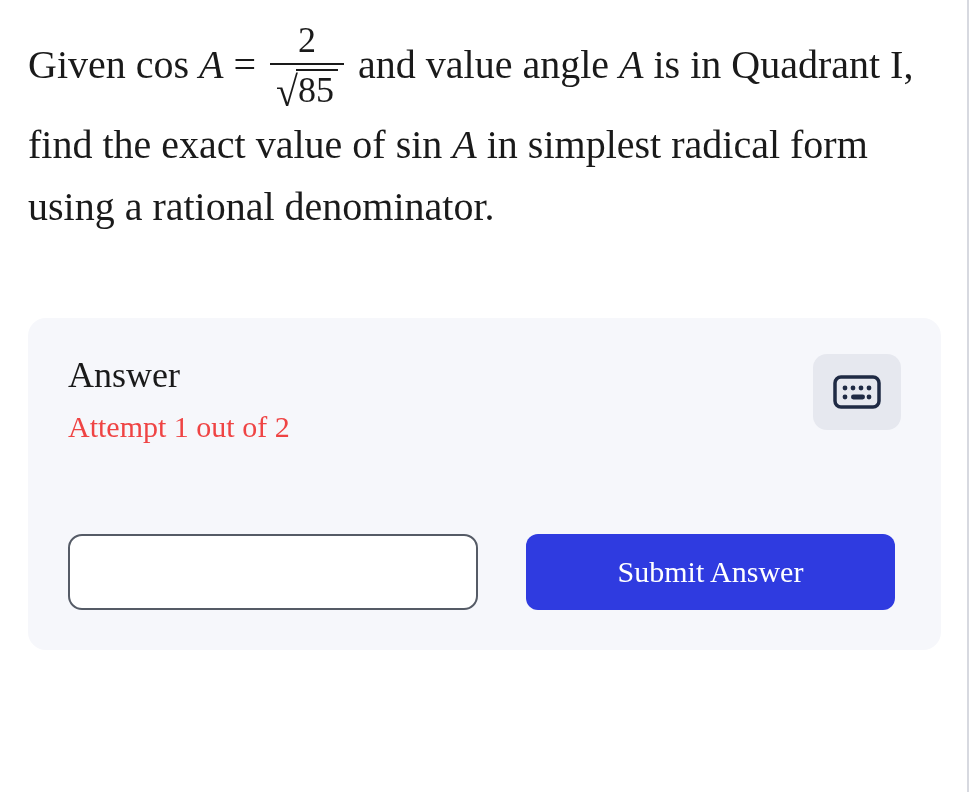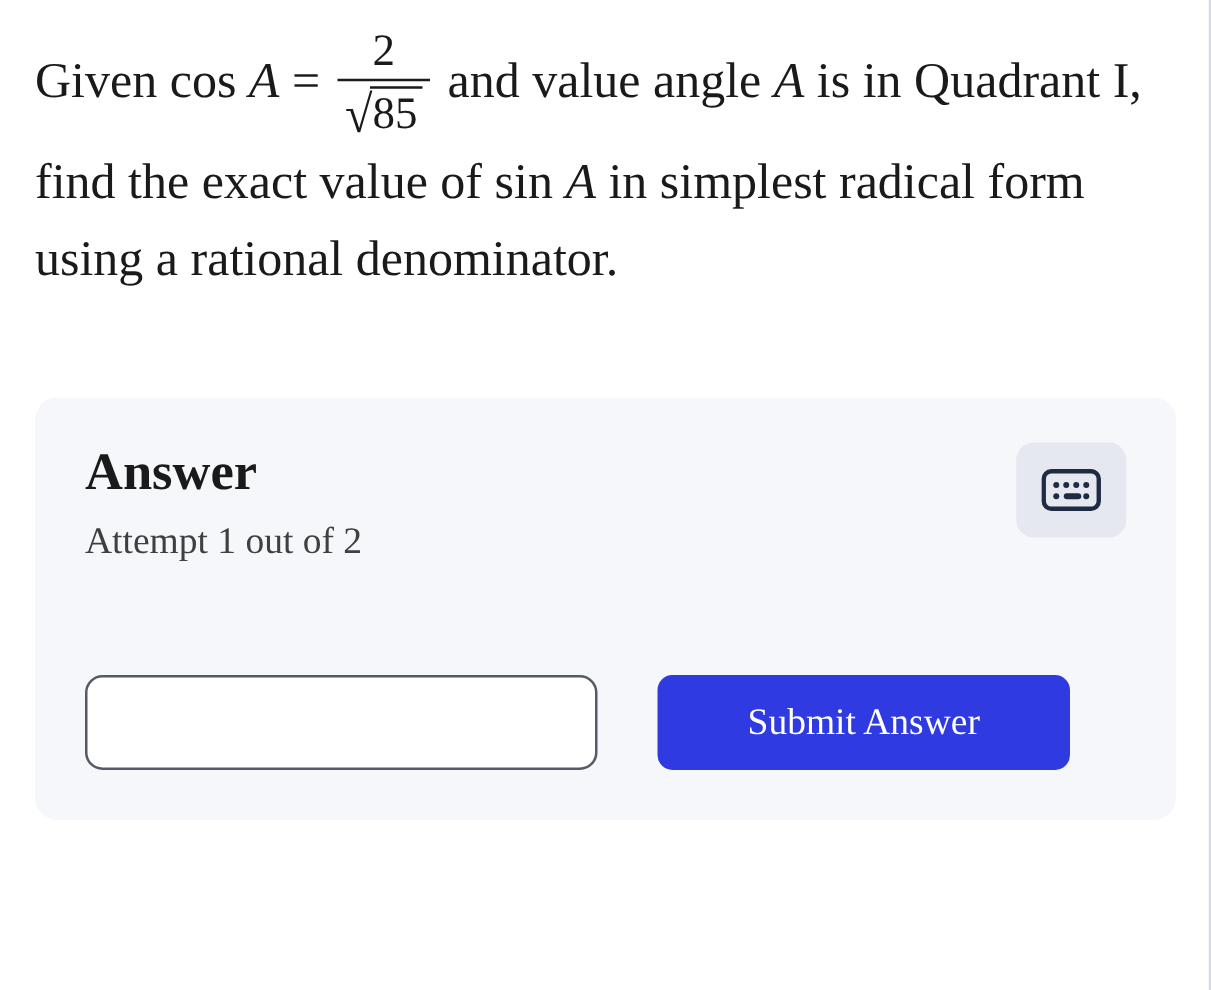--- a/index.html
+++ b/index.html
@@ -69,28 +69,28 @@
     border-radius: 18px;
     padding: 36px 40px 40px 40px;
     position: relative;
   }
   .answer-header {
     display: flex;
     justify-content: space-between;
     align-items: flex-start;
   }
   .answer-title {
-    font-weight: 700;
-    font-size: 42px;
+    font-weight: 400;
+    font-size: 36px;
     margin: 0;
   }
   .attempt {
     margin-top: 14px;
     font-size: 30px;
-    color: #404040;
+    color: #ef4444;
   }
   .kb-btn {
     width: 88px;
     height: 76px;
     border-radius: 14px;
     background: #e6e8ef;
     border: none;
     display: flex;
     align-items: center;
     justify-content: center;
@@ -109,21 +109,21 @@
     height: 76px;
     border: 2px solid #555b66;
     border-radius: 14px;
     background: #ffffff;
     font-size: 28px;
     padding: 0 16px;
     font-family: Georgia, serif;
   }
   .submit-btn {
     flex: 0 0 auto;
-    width: 330px;
+    width: 369px;
     height: 76px;
     background: #2f3be0;
     color: #ffffff;
     border: none;
     border-radius: 12px;
     font-size: 30px;
     font-family: Georgia, serif;
     cursor: pointer;
   }
   

